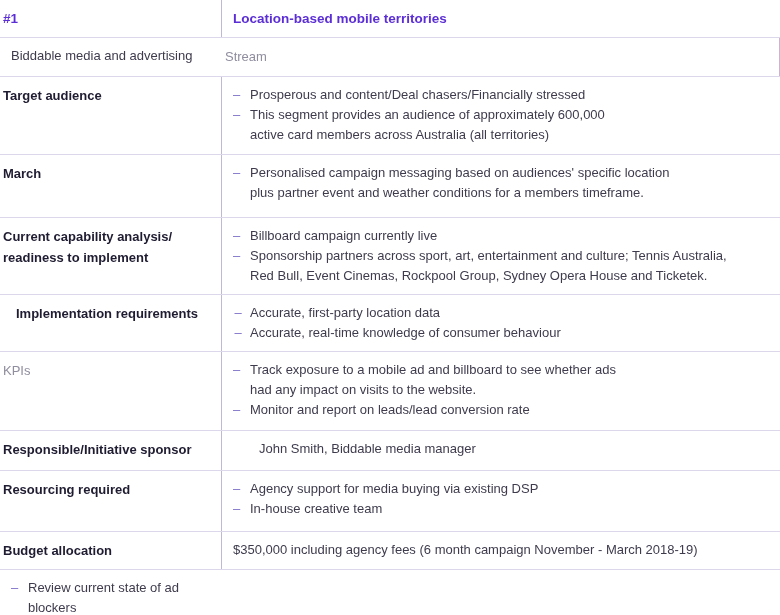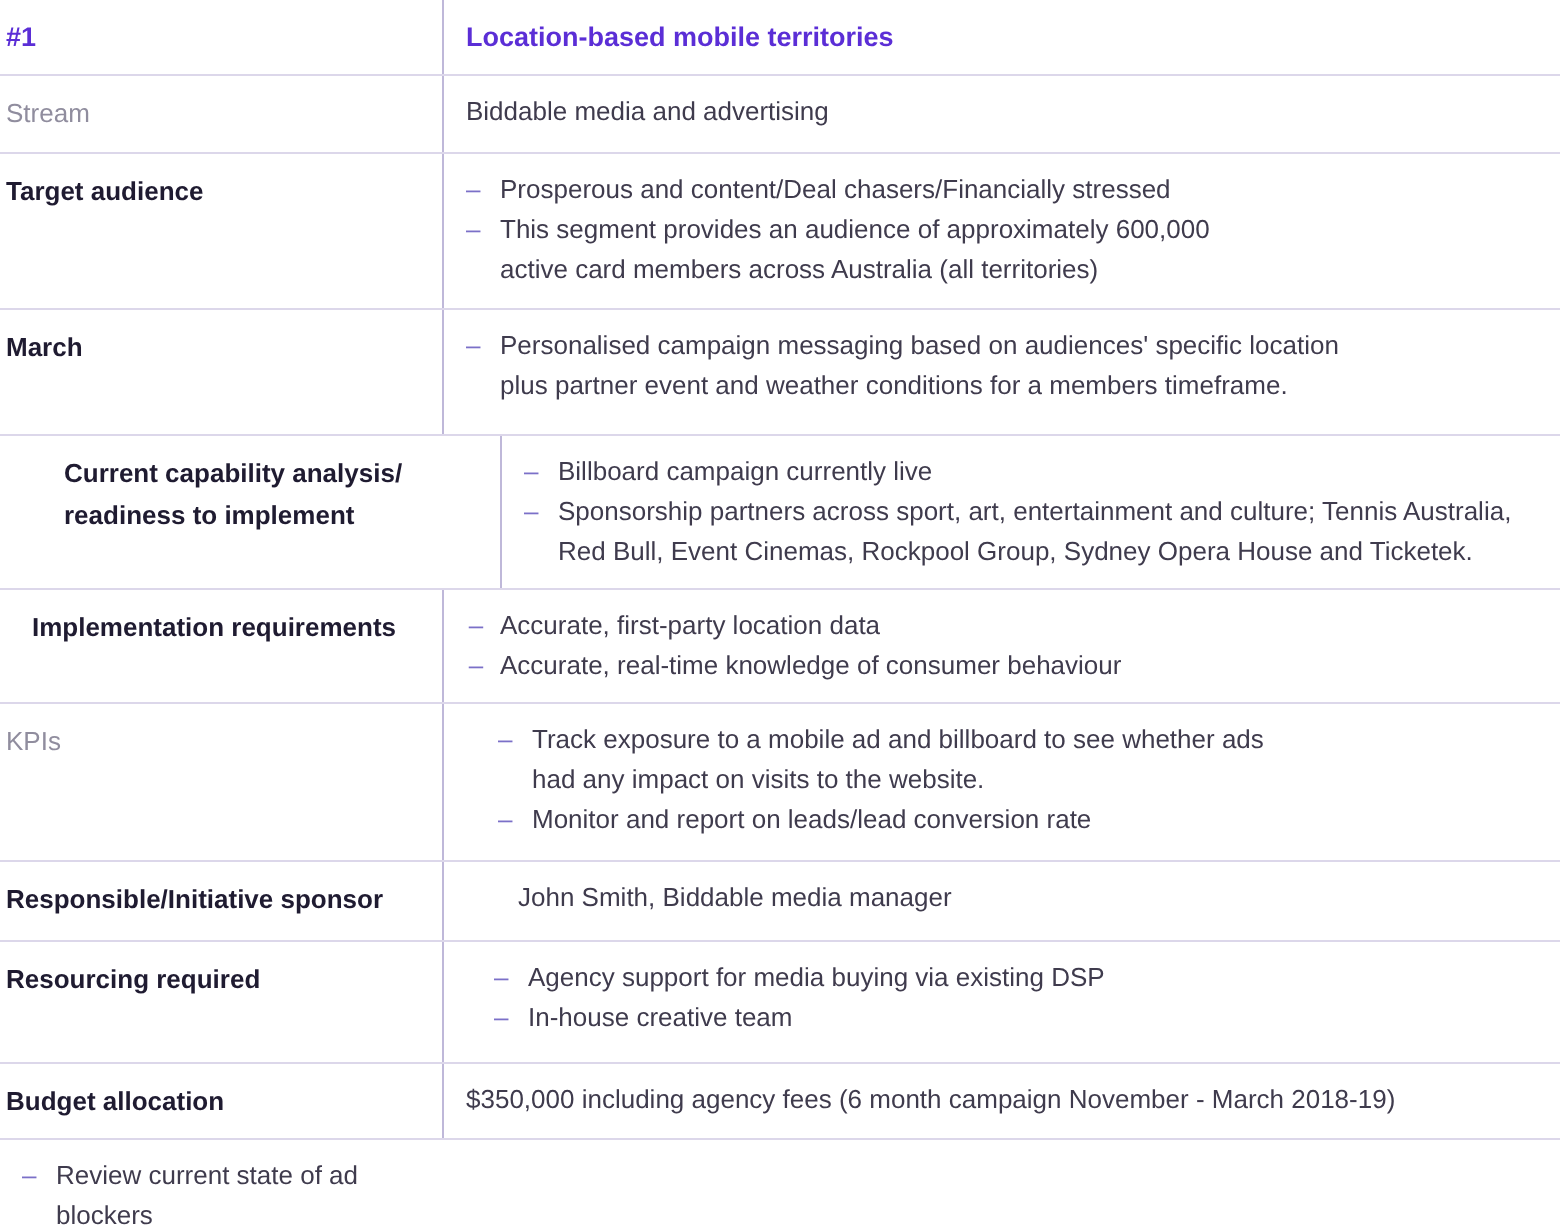--- a/index.html
+++ b/index.html
@@ -22,25 +22,25 @@
   .row{
     display:grid;
     grid-template-columns:222px 1fr;
     border-bottom:1px solid var(--h-border);
   }
   
   .row:nth-child(1){min-height:38px;}
   .row:nth-child(2){min-height:39px;}
   .row:nth-child(3){min-height:78px;}
   .row:nth-child(4){min-height:63px;}
-  .row:nth-child(5){min-height:76px;padding-left:29px;}
+  .row:nth-child(5){min-height:76px;}
   .row:nth-child(6){min-height:57px;text-align:center;}
-  .row:nth-child(7){min-height:79px;gap:16px;}
+  .row:nth-child(7){min-height:79px;}
   .row:nth-child(8){min-height:40px;gap:26px;}
-  .row:nth-child(9){min-height:61px;gap:14px;}
+  .row:nth-child(9){min-height:61px;}
   .row:nth-child(10){min-height:38px;}
   .row:nth-child(11){min-height:37px;}
   .cell{padding-top:8px;padding-bottom:8px;}
   .label-cell{
     border-right:1px solid var(--v-border);
     padding-left:3px;padding-right:10px;
   }
   .value-cell{padding-left:11px;padding-right:10px;}
   .label{
     display:block;
@@ -74,25 +74,25 @@
   <div class="row header">
     <div class="cell label-cell">
       <span class="label">#1</span>
     </div>
     <div class="cell value-cell">
       <span class="value-text">Location-based mobile territories</span>
     </div>
   </div>
 
 <div class="row">
+      <div class="cell value-cell">
+        <span class="value-text">Biddable media and advertising</span>
+      </div>
       <div class="cell label-cell">
         <span class="label muted">Stream</span>
-      </div>
-      <div class="cell value-cell">
-        <span class="value-text">Biddable media and advertising</span>
       </div>
     </div>
     <div class="row">
       <div class="cell label-cell">
         <span class="label">Target audience</span>
       </div>
       <div class="cell value-cell">
         <div class="bullet">
           <span class="dash">–</span>
           <span class="bullet-text">Prosperous and content/Deal chasers/Financially stressed</span>

